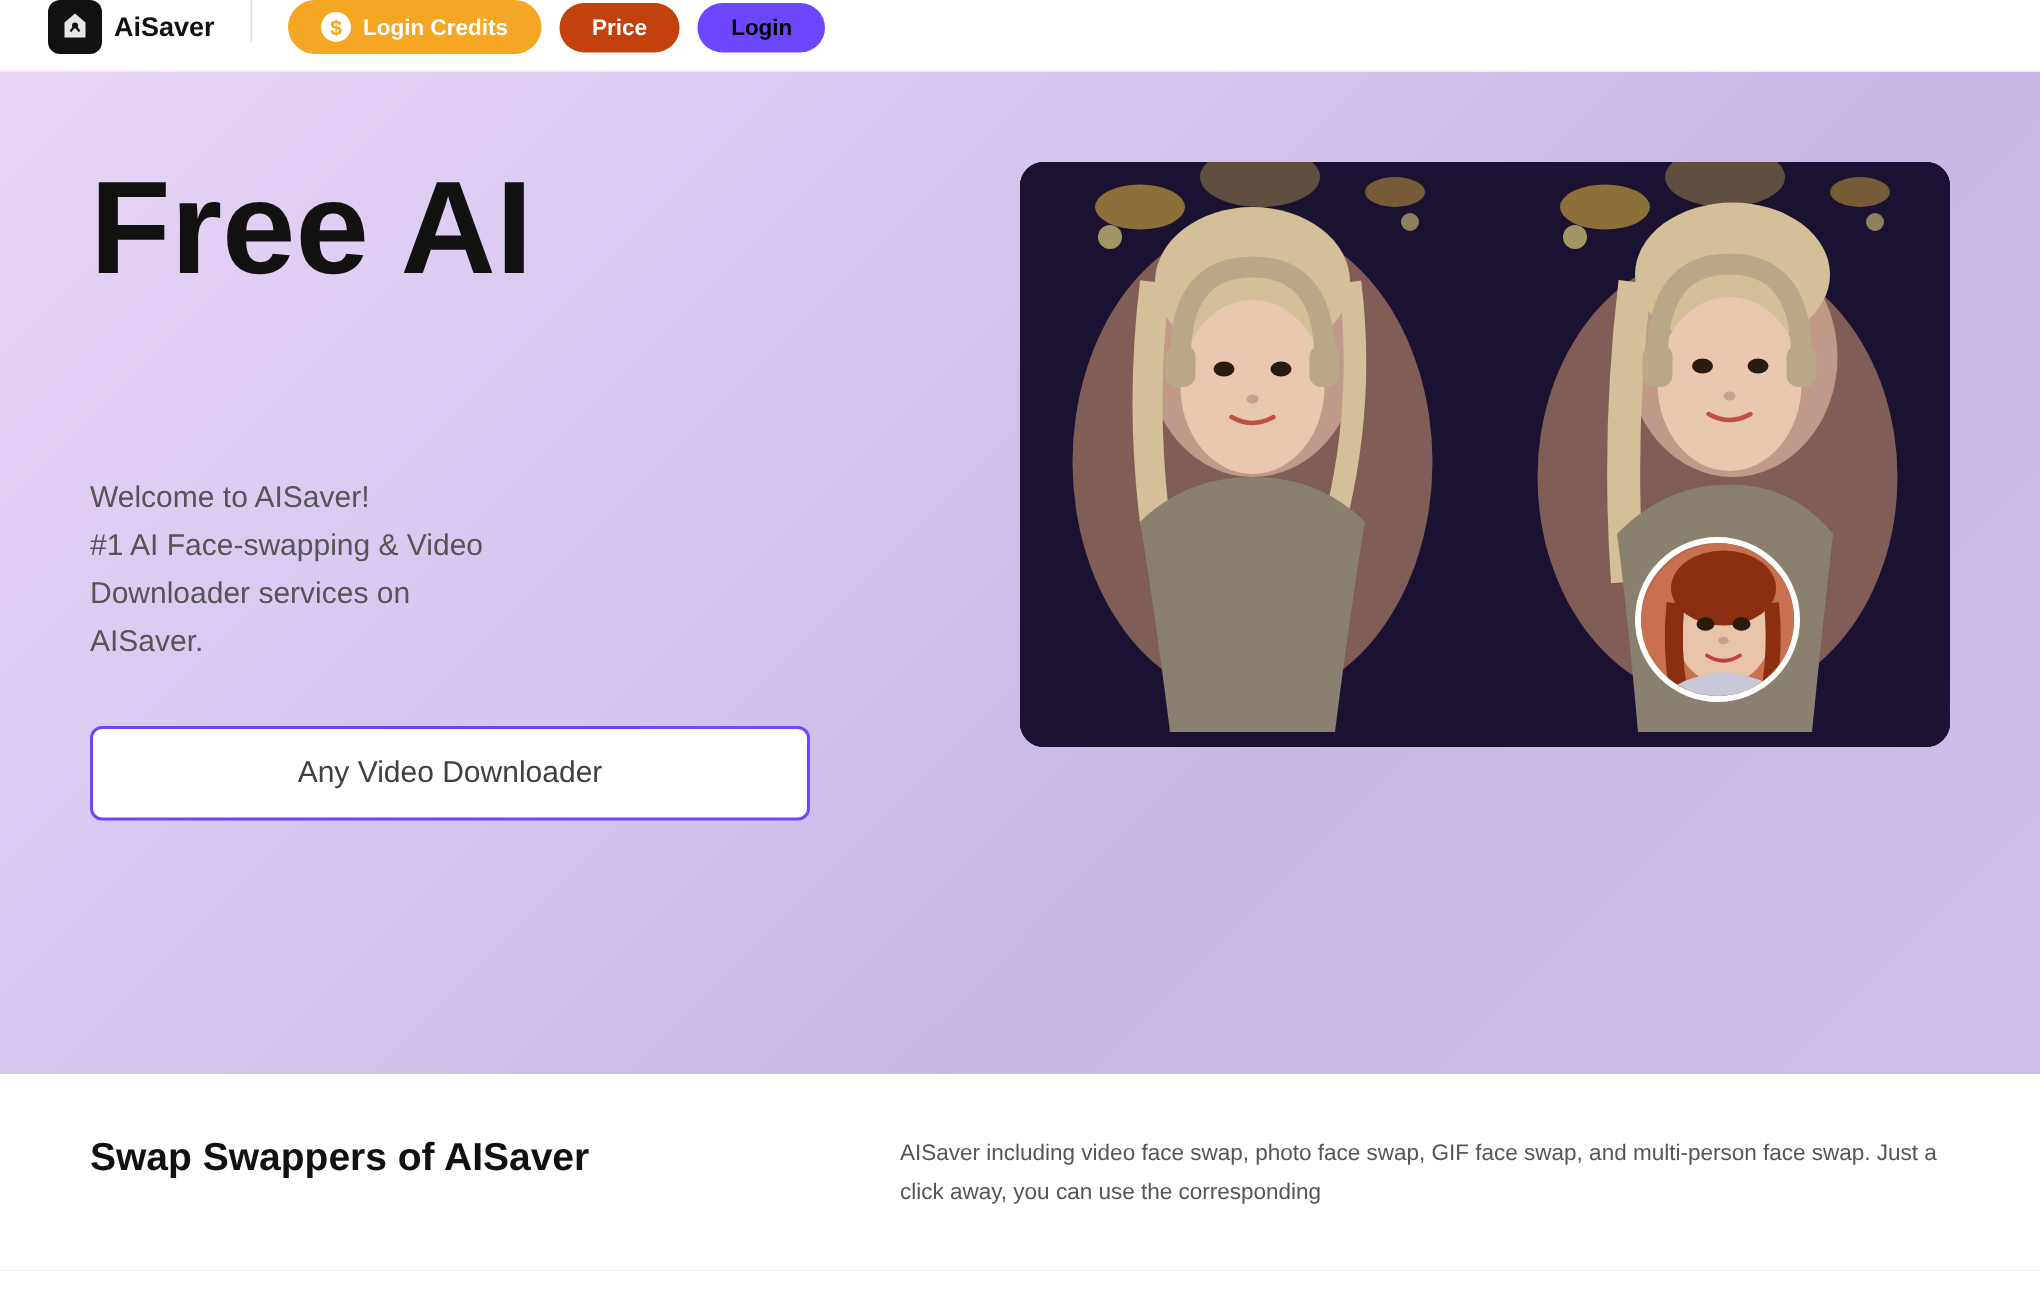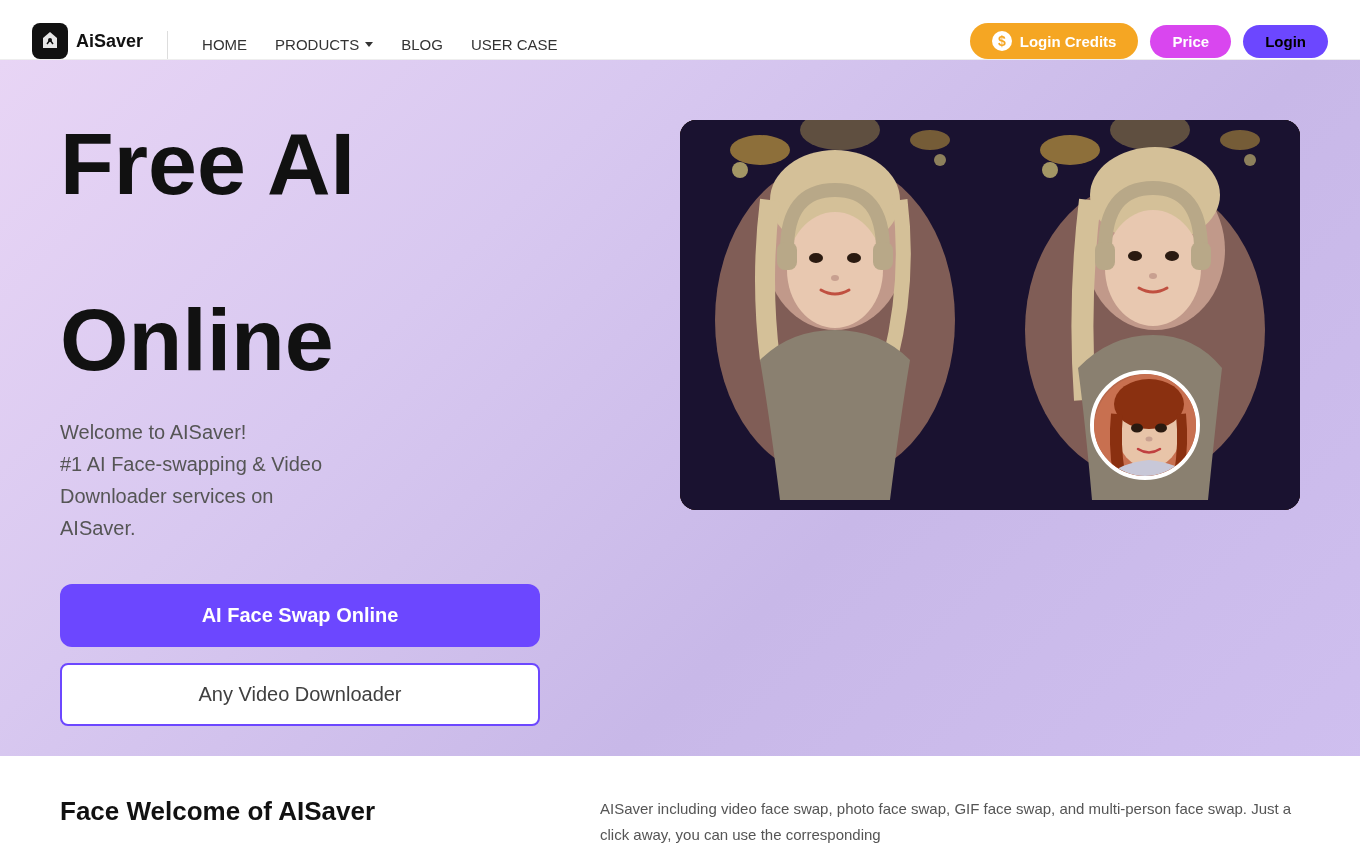--- a/index.html
+++ b/index.html
@@ -1,23 +1,23 @@
 <!DOCTYPE html>
 <html><head>
   <meta charset="utf-8">
   <style>
     * { margin: 0; padding: 0; box-sizing: border-box; }
     body { font-family: -apple-system, BlinkMacSystemFont, 'Segoe UI', sans-serif; background: #fff; width: 1360px; min-height: 859px; overflow-x: hidden; }
 
     
     nav {
       display: flex;
-      align-items: flex-end;
+      align-items: flex-start;
       padding: 0 32px;
-      height: 60px;
+      height: 48px;
       background: #fff;
       border-bottom: 1px solid #eee;
       position: relative;
       z-index: 10;
     }
     .nav-logo {
       display: flex;
       align-items: center;
       gap: 8px;
       font-weight: 700;
@@ -72,21 +72,21 @@
       border-radius: 24px;
       padding: 8px 22px;
       font-size: 15px;
       font-weight: 600;
       cursor: pointer;
       display: flex;
       align-items: center;
       gap: 8px;
     }
     .btn-price {
-      background: #d946ef;
+      background: #c2410c;
       color: #fff;
       border: none;
       border-radius: 24px;
       padding: 8px 22px;
       font-size: 15px;
       font-weight: 600;
       cursor: pointer;
     }
     .btn-login {
       background: #6c47ff;
@@ -286,35 +286,20 @@
     <div class="logo-icon">
       <svg width="22" height="22" viewBox="0 0 22 22" fill="none">
         <path d="M11 2L4 8v10h14V8L11 2z" fill="white" opacity="0.9"></path>
         <path d="M8 14l3-4 3 4" stroke="#111" stroke-width="1.5" fill="none"></path>
         <circle cx="11" cy="10" r="2" fill="#111"></circle>
       </svg>
     </div>
     <span>AiSaver</span>
   </a>
   <div class="nav-divider"></div>
-  <div class="nav-links">
-    <a class="nav-link" href="#">
-      <span>HOME</span>
-    </a>
-    <a class="nav-link" href="#">
-      <span>PRODUCTS</span>
-      <span class="chevron-down"></span>
-    </a>
-    <a class="nav-link" href="#">
-      <span>BLOG</span>
-    </a>
-    <a class="nav-link" href="#">
-      <span>USER CASE</span>
-    </a>
-  </div>
   <div class="nav-right">
     <button class="btn-free-credits">
       <span class="coin-icon">$</span>
       <span>Login Credits</span>
     </button>
     <button class="btn-price">
       <span>Price</span>
     </button>
     <button class="btn-login">
       <span>Login</span>
@@ -322,32 +307,28 @@
   </div>
 </nav>
 
 <div class="hero">
   <div class="hero-content">
 
     <div class="hero-left">
       <h1 class="hero-title">
         <span>Free AI</span><br>
         <br>
-        <span>Online</span>
       </h1>
       <div class="hero-subtitle">
         <div>Welcome to AISaver!</div>
         <div>#1 AI Face-swapping &amp; Video</div>
         <div>Downloader services on</div>
         <div>AISaver.</div>
       </div>
       <div class="hero-buttons">
-        <button class="btn-face-swap">
-          <span>AI Face Swap Online</span>
-        </button>
         <button class="btn-video-downloader">
           <span>Any Video Downloader</span>
         </button>
       </div>
     </div>
 
     <div class="hero-right">
       <div class="hero-image-container">
 
         <div class="hero-image-half hero-image-left">
@@ -443,19 +424,19 @@
               <path d="M15 105 Q20 90 55 86 Q90 90 95 105" fill="#c8c8d8" stroke="none"></path>
             </svg>
           </div>
         </div>
       </div>
     </div>
   </div>
 
   <div class="hero-bottom">
     <div class="hero-bottom-left">
-      <h2 class="hero-bottom-title">Face Welcome of AISaver</h2>
+      <h2 class="hero-bottom-title">Swap Swappers of AISaver</h2>
     </div>
     <div class="hero-bottom-right">
       <p>AISaver including video face swap, photo face swap, GIF face swap, and multi-person face swap. Just a click away, you can use the corresponding</p>
     </div>
   </div>
 </div>
 
 </body></html>

